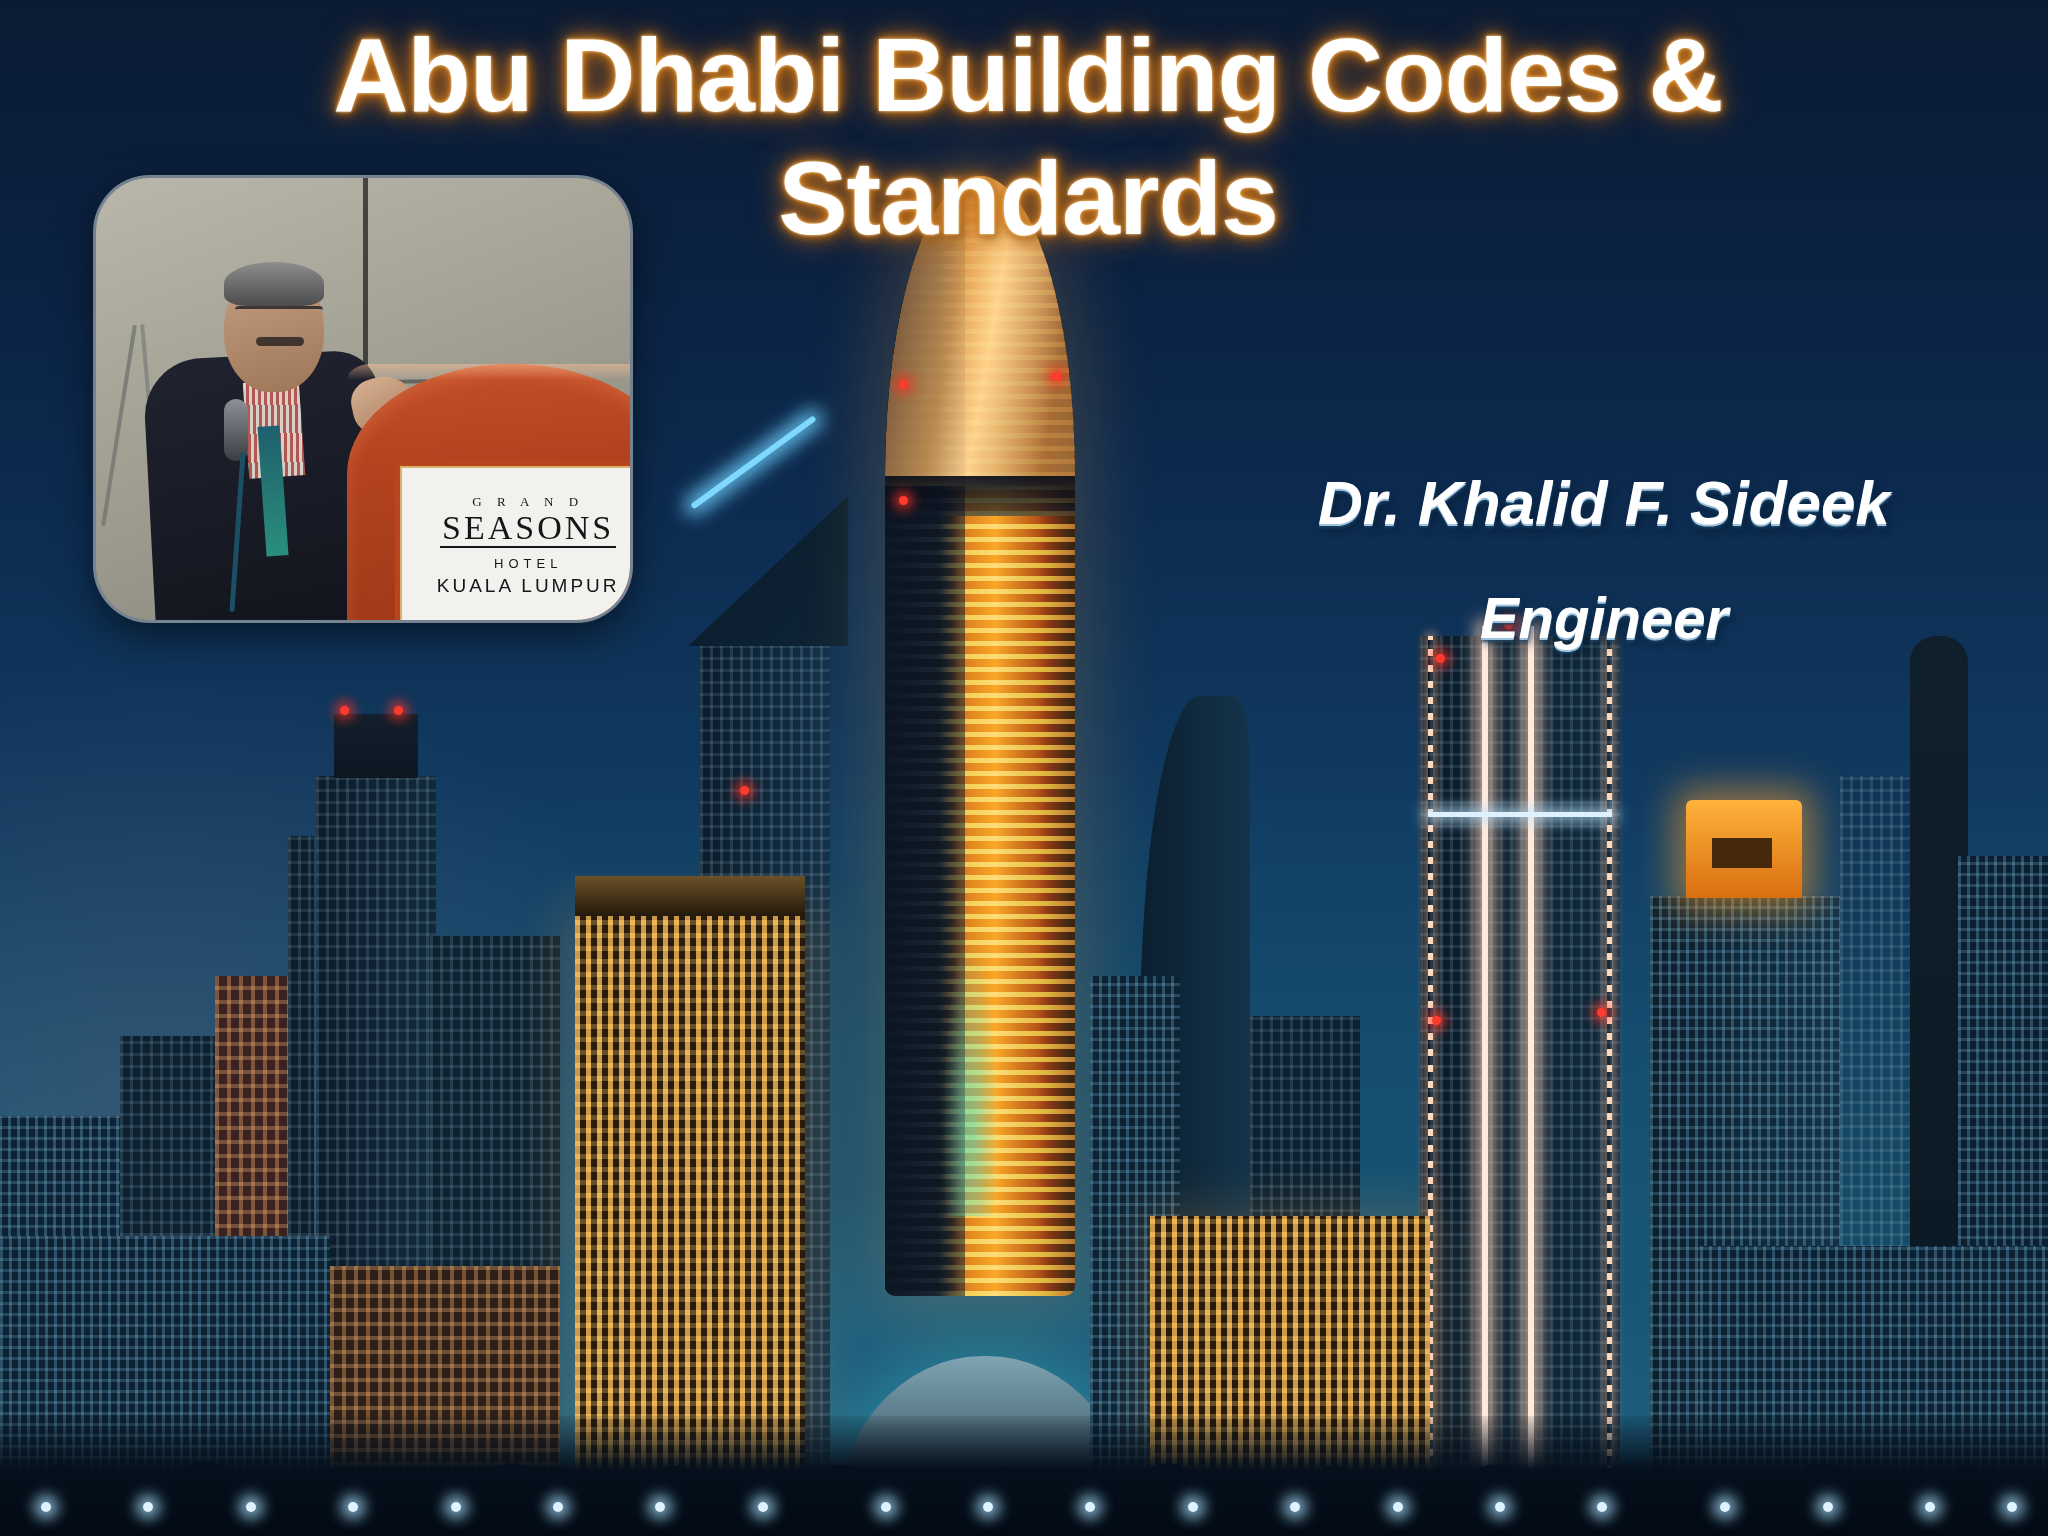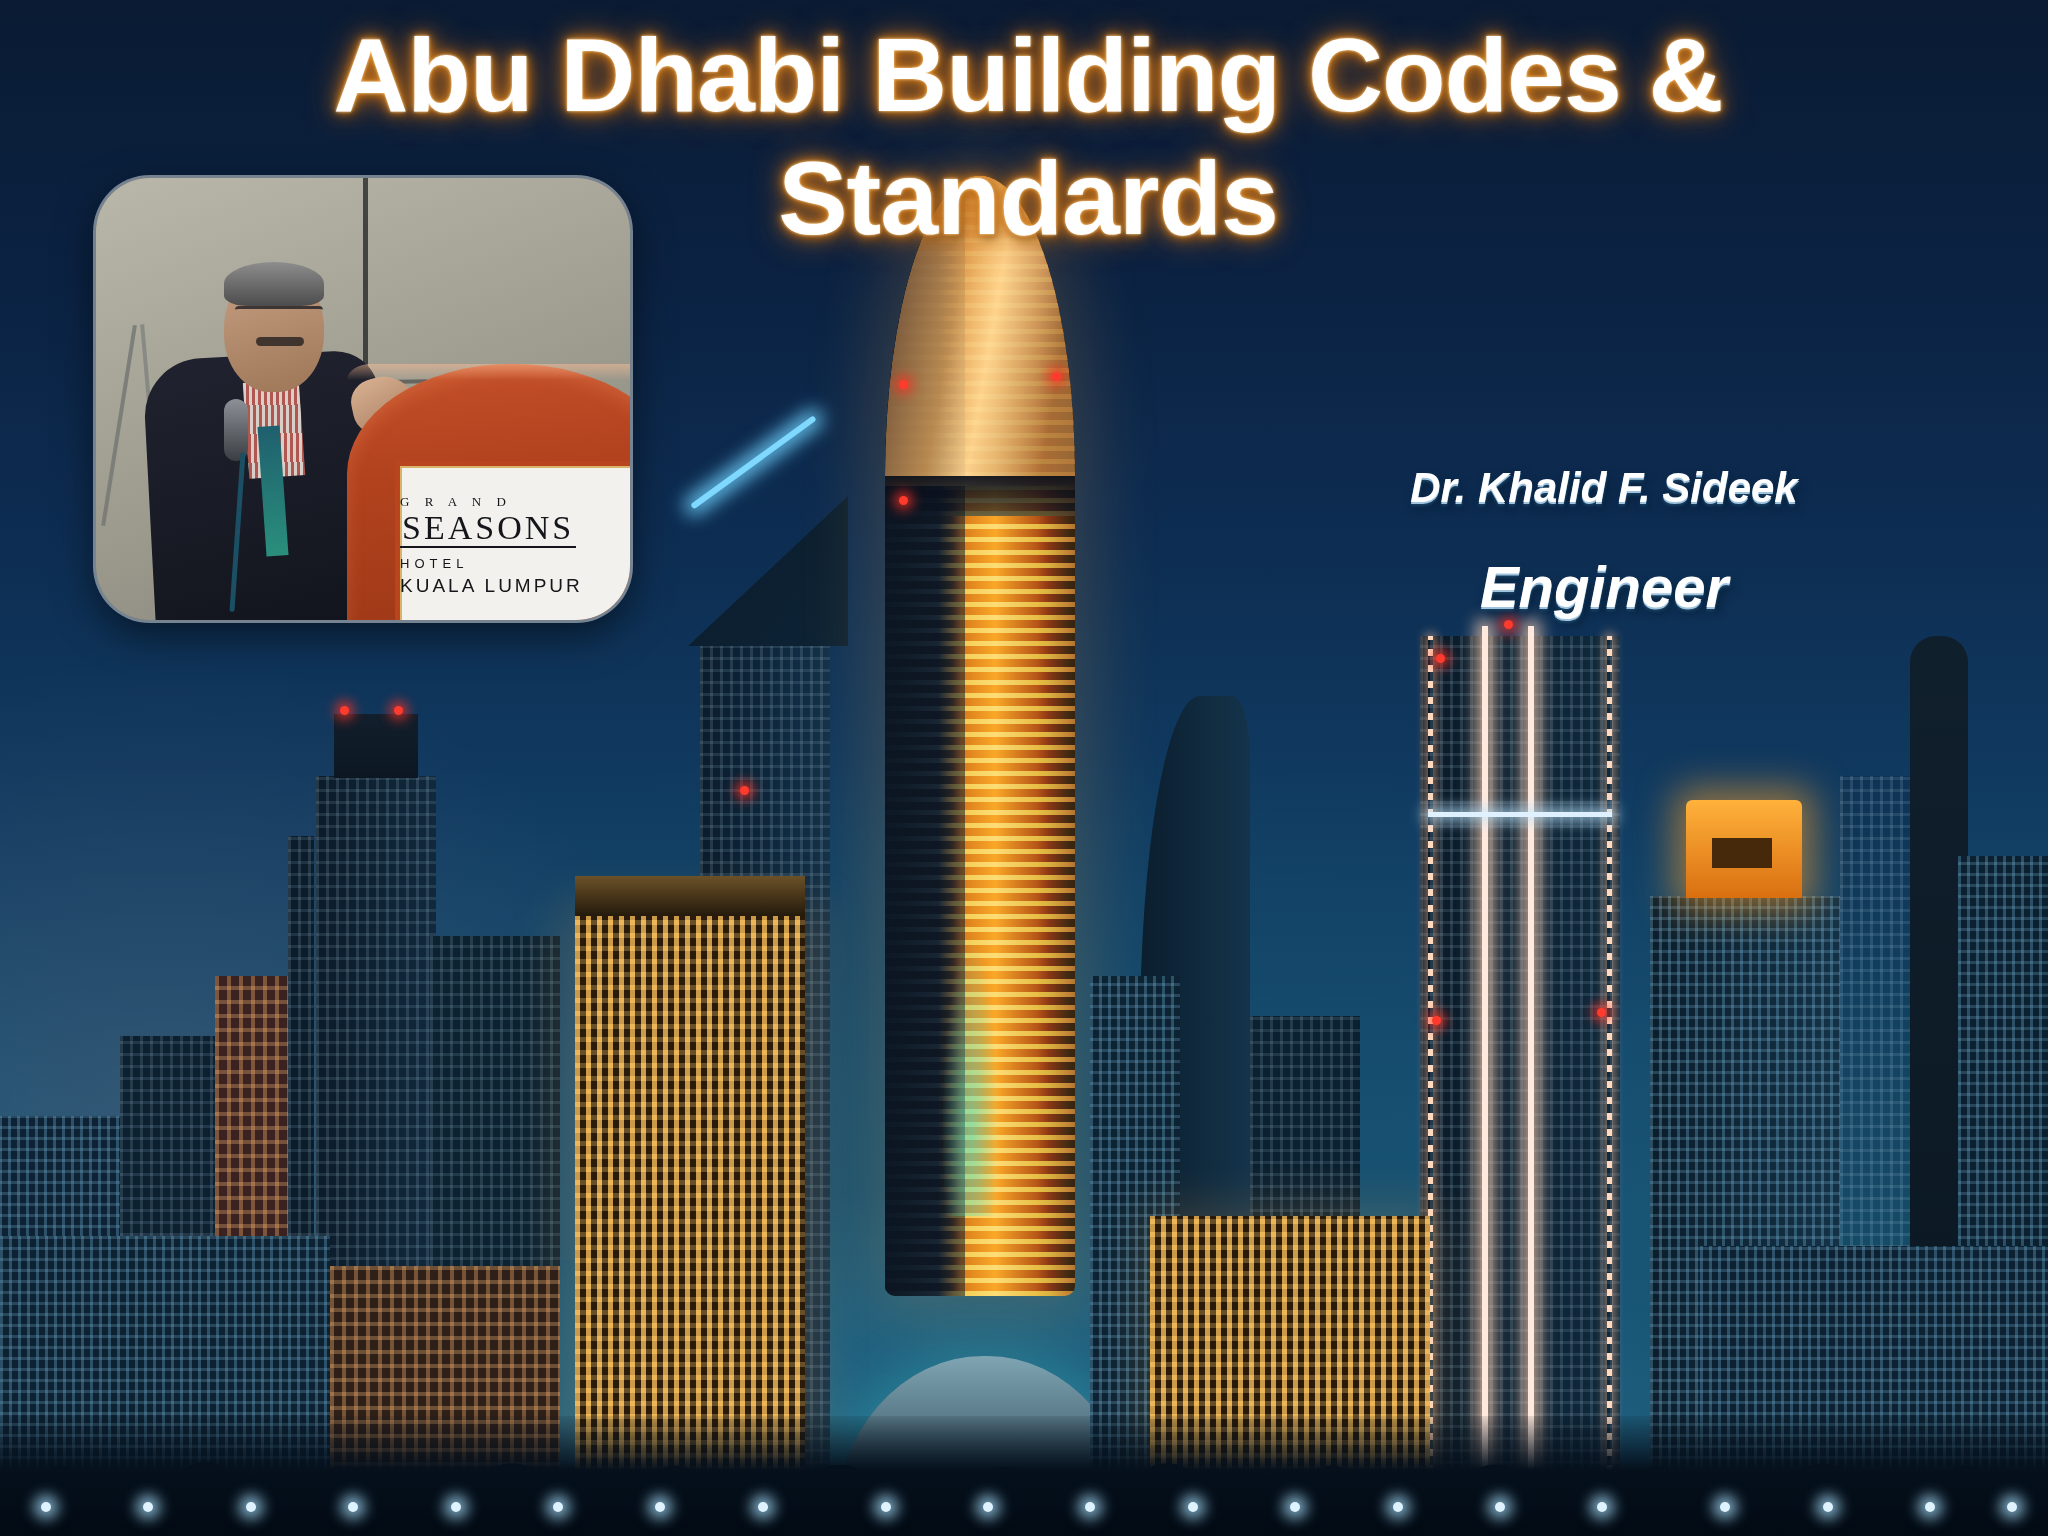--- a/index.html
+++ b/index.html
@@ -124,21 +124,21 @@
     position:absolute;right:64px;top:455px;width:760px;
     text-align:center;
     font-style:italic;font-weight:bold;
     color:#ffffff;
     line-height:1.55;
     text-shadow:
       0 2px 0 #9fc3dd,
       0 4px 3px rgba(28,70,104,.85),
       3px 6px 10px rgba(6,26,46,.7);
   }
-  #speaker .nm{display:block;font-size:42px;}
+  #speaker .nm{display:block;font-size:62px;}
   #speaker .rl{display:block;font-size:58px;margin-top:22px;}
 
   
   #photo{
     position:absolute;left:96px;top:178px;width:534px;height:442px;
     border-radius:54px;
     overflow:hidden;
     background:#6f7066;
     box-shadow:0 0 0 3px rgba(210,215,220,0.55), 0 14px 40px rgba(0,0,0,.55);
   }
@@ -220,21 +220,21 @@
   #photo .podium-edge{
     position:absolute;left:47%;top:42%;width:62%;height:16px;
     border-radius:180px 180px 0 0 / 120px 120px 0 0;
     background:linear-gradient(180deg,rgba(255,190,150,.5),rgba(255,150,100,0));
   }
   #photo .sign{
     position:absolute;left:56%;top:64%;width:48%;height:36%;
     background:#f2f1ee;
     border:5px solid #b9451f;
     box-shadow:inset 0 0 0 2px #d8b46a;
-    display:flex;flex-direction:column;align-items:flex-start;justify-content:center;
+    display:flex;flex-direction:column;align-items:center;justify-content:center;
     color:#15161a;
   }
   #photo .sign .grand{
     font-size:13px;letter-spacing:6px;font-family:"Liberation Serif",serif;
     transform:scaleY(0.9);
   }
   #photo .sign .seasons{
     font-size:34px;letter-spacing:3px;font-family:"Liberation Serif",serif;
     border-bottom:2px solid #15161a;line-height:1.05;padding:0 2px;
   }

